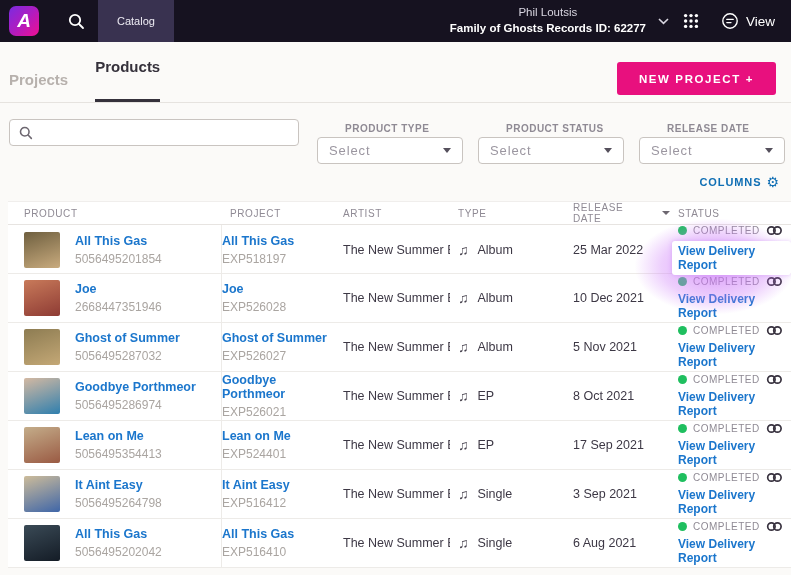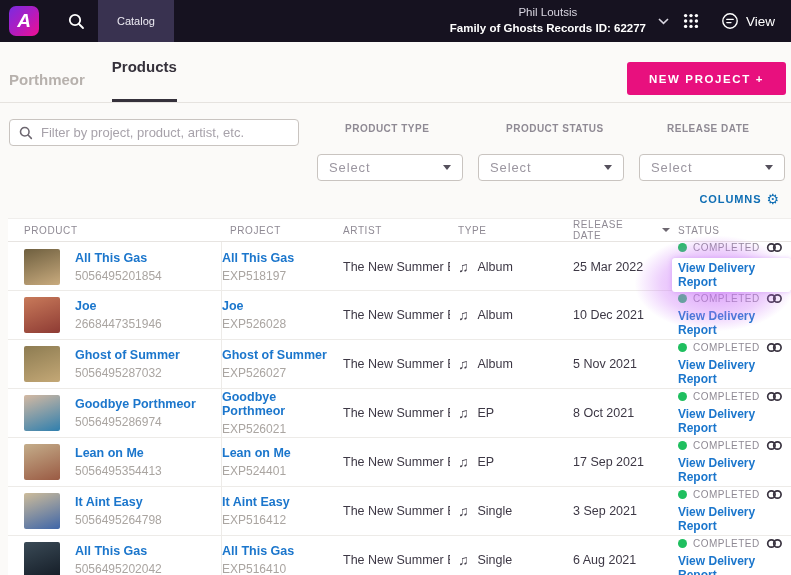--- a/index.html
+++ b/index.html
@@ -31,30 +31,30 @@
   .chev { margin:0 14px 0 12px; display:flex; align-items:center; cursor:pointer; }
   .grid-btn { margin-right:22px; display:flex; align-items:center; cursor:pointer; }
   .help { display:flex; align-items:center; gap:7px; margin-right:16px; cursor:pointer; }
   .help .help-label { font-size:13.5px; color:#fff; }
 
   
   .tabsrow { height:61px; border-bottom:1px solid #e6e3df; display:flex; align-items:flex-end; padding-left:9px; position:relative; }
   .tab { margin-right:27px; padding-bottom:11px; font-size:15px; font-weight:bold; color:#b7b1ad; cursor:pointer; border-bottom:3px solid transparent; }
   .tab.active { color:#35313b; border-bottom-color:#35313b; padding-bottom:24px; }
   .new-project {
-    position:absolute; right:5px; top:20px; height:33px; padding:0 22px;
+    position:absolute; right:15px; top:20px; height:33px; padding:0 22px;
     background:#e8107e; color:#fff; border:none; border-radius:3px;
     font-family:inherit; font-size:11.5px; font-weight:bold; letter-spacing:1.6px; cursor:pointer;
   }
 
   
   .filters { display:flex; padding-left:9px; margin-top:16px; }
   .fgroup { display:flex; flex-direction:column; }
   .f-title { font-size:14.5px; font-weight:bold; color:#35313b; margin-bottom:7px; }
-  .dd-label { font-size:10px; font-weight:bold; color:#8f8a94; letter-spacing:0.5px; margin-bottom:20px; margin-top:4px;padding-left:28px; }
+  .dd-label { font-size:10px; font-weight:bold; color:#8f8a94; letter-spacing:0.5px; margin-bottom:3px; margin-top:4px;padding-left:28px; }
   .field { height:27px; border:1px solid #c9c4c0; border-radius:4px; background:#fff; display:flex; align-items:center; }
   .search-field { width:290px; margin-right:18px; padding:0 9px; }
   .search-field input {
     border:none; outline:none; flex:1; font-family:inherit; font-size:13px; color:#4a4550;
     margin-left:8px; background:transparent;
   }
   .search-field input::placeholder { color:#a7a2aa; }
   .dropdown { width:146px; margin-right:15px; padding:0 11px; justify-content:space-between; cursor:pointer; }
   .dd-value { font-size:13px; color:#9b96a0; letter-spacing:0.9px; }
   .caret { width:0; height:0; border-left:4.5px solid transparent; border-right:4.5px solid transparent; border-top:5px solid #55505c; }
@@ -140,33 +140,32 @@
       <svg width="18" height="18" viewBox="0 0 18 18">
         <circle cx="9" cy="9" r="7.2" fill="none" stroke="#ffffff" stroke-width="1.4"></circle>
         <line x1="5.8" y1="7.4" x2="12.2" y2="7.4" stroke="#ffffff" stroke-width="1.3" stroke-linecap="round"></line>
         <line x1="5.8" y1="10.6" x2="10" y2="10.6" stroke="#ffffff" stroke-width="1.3" stroke-linecap="round"></line>
       </svg>
       <span class="help-label">View</span>
     </div>
   </div>
 
   <div class="tabsrow">
-    <div class="tab">Porthmeor</div>
+    <div class="tab">Projects</div>
     <div class="tab active">Products</div>
     <button class="new-project">NEW PROJECT +</button>
   </div>
 
   <div class="filters">
     <div class="fgroup">
       <div class="field search-field">
         <svg width="14" height="14" viewBox="0 0 17 17">
           <circle cx="7" cy="7" r="5.2" fill="none" stroke="#6d6770" stroke-width="1.9"></circle>
           <line x1="11" y1="11" x2="15" y2="15" stroke="#6d6770" stroke-width="1.9" stroke-linecap="round"></line>
         </svg>
-        <input type="text" placeholder="Filter by project, product, artist, etc." style="">
       </div>
     </div>
     <div class="fgroup">
       <div class="dd-label">PRODUCT TYPE</div>
       <div class="field dropdown">
         <span class="dd-value">Select</span>
         <span class="caret"></span>
       </div>
     </div>
     <div class="fgroup">

